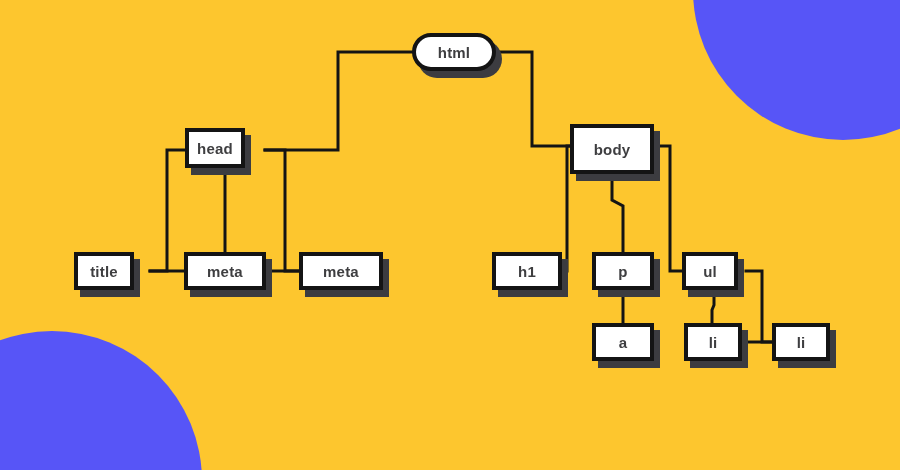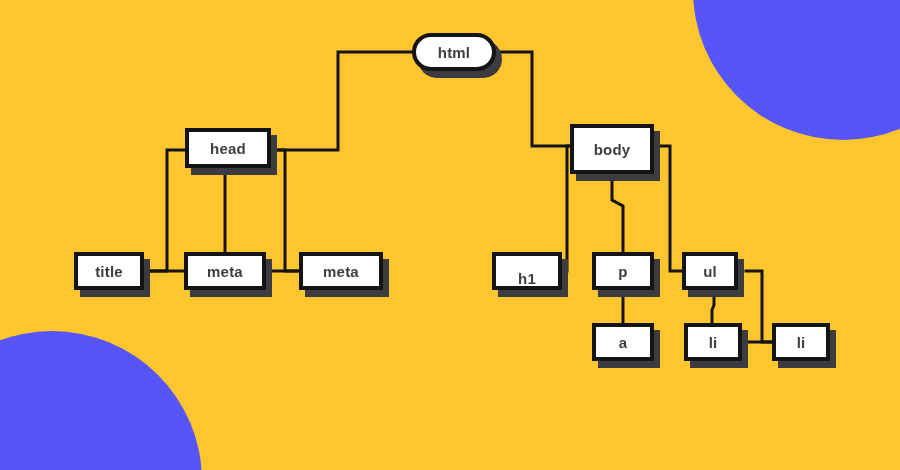--- a/index.html
+++ b/index.html
@@ -83,36 +83,36 @@
       <path d="M 623,290 L 623,323" fill="none" stroke="#141414" stroke-width="3" stroke-linecap="square" stroke-linejoin="miter"></path>
       <path d="M 714,290 L 714,305 L 712,310 L 712,323" fill="none" stroke="#141414" stroke-width="3" stroke-linecap="square" stroke-linejoin="miter"></path>
       <path d="M 746,271 L 762,271 L 762,342 L 772,342" fill="none" stroke="#141414" stroke-width="3" stroke-linecap="square" stroke-linejoin="miter"></path>
       <path d="M 742,342 L 772,342" fill="none" stroke="#141414" stroke-width="3" stroke-linecap="square" stroke-linejoin="miter"></path>
     </svg>
 
   <div id="nodes-layer">
       <div class="node" style="left: 412px; top: 33px; width: 84px; height: 38px; border-radius: 19px;">
         <span>html</span>
       </div>
-      <div class="node" style="left: 185px; top: 128px; width: 86px; height: 40px;">
+      <div class="node" style="left: 185px; top: 128px; width: 60px; height: 40px;">
         <span>head</span>
       </div>
       <div class="node" style="left: 570px; top: 124px; width: 84px; height: 50px;">
         <span>body</span>
       </div>
-      <div class="node" style="left: 74px; top: 252px; width: 70px; height: 38px;">
+      <div class="node" style="left: 74px; top: 252px; width: 60px; height: 38px;">
         <span>title</span>
       </div>
       <div class="node" style="left: 184px; top: 252px; width: 82px; height: 38px;">
         <span>meta</span>
       </div>
       <div class="node" style="left: 299px; top: 252px; width: 84px; height: 38px;">
         <span>meta</span>
       </div>
-      <div class="node" style="left: 492px; top: 252px; width: 70px; height: 38px; align-items: flex-end;">
+      <div class="node" style="left: 492px; top: 252px; width: 70px; height: 38px;">
         <span>h1</span>
       </div>
       <div class="node" style="left: 592px; top: 252px; width: 62px; height: 38px;">
         <span>p</span>
       </div>
       <div class="node" style="left: 682px; top: 252px; width: 56px; height: 38px;">
         <span>ul</span>
       </div>
       <div class="node" style="left: 592px; top: 323px; width: 62px; height: 38px;">
         <span>a</span>

